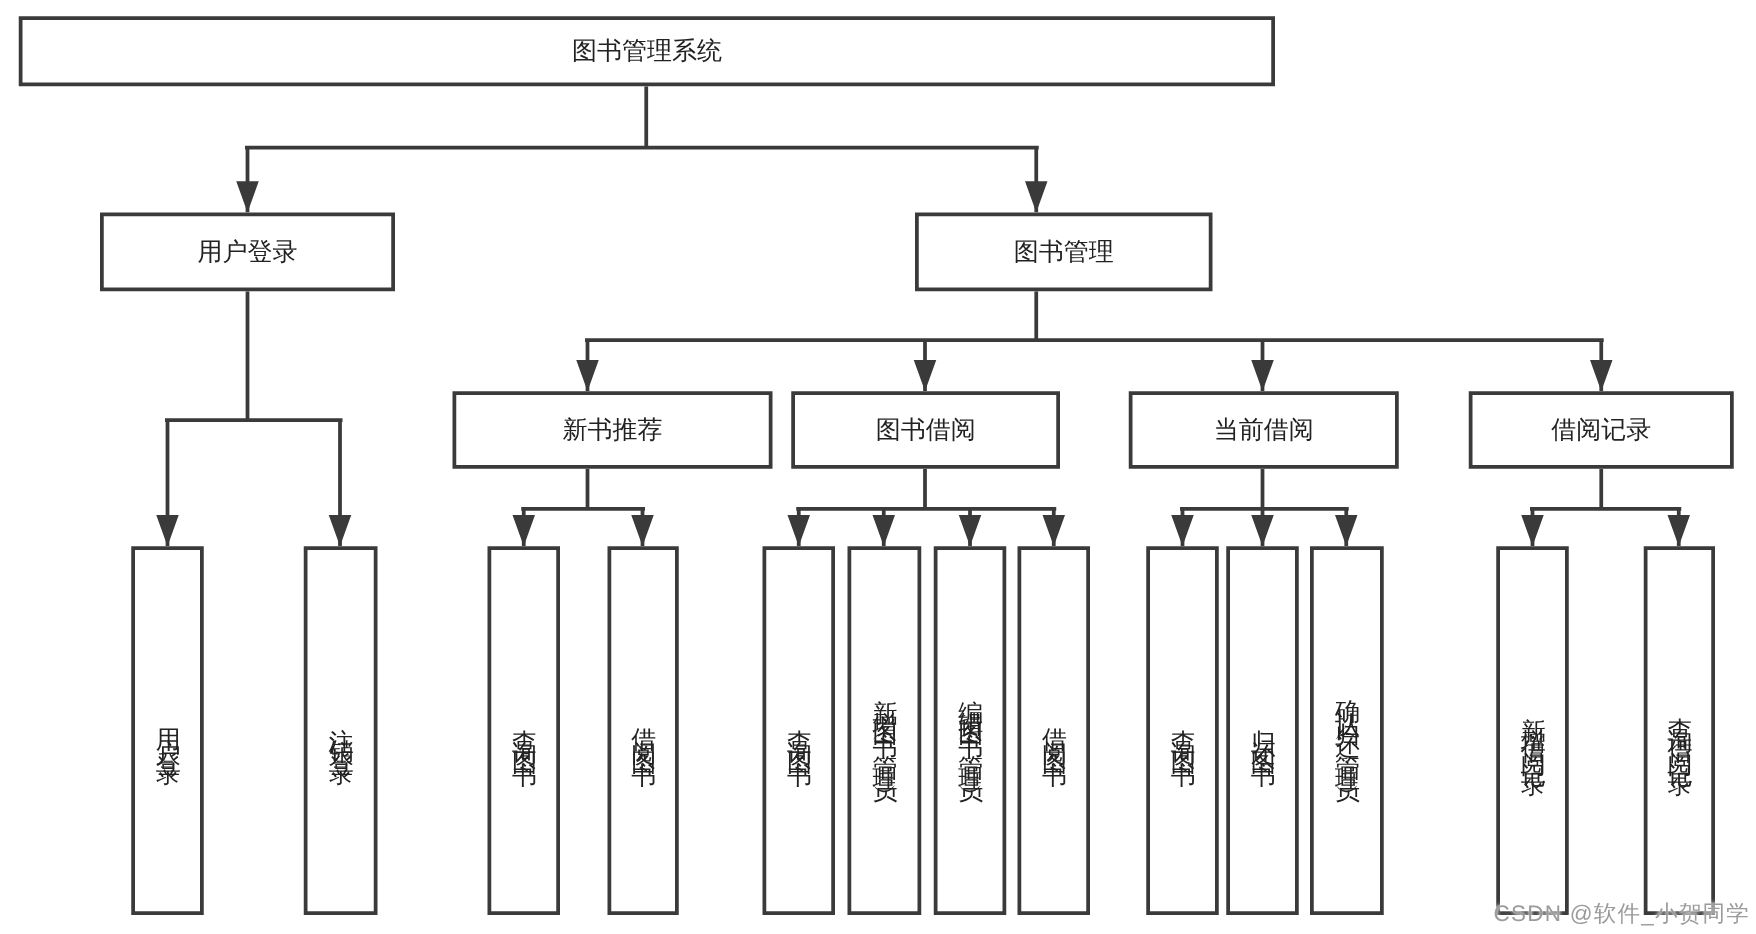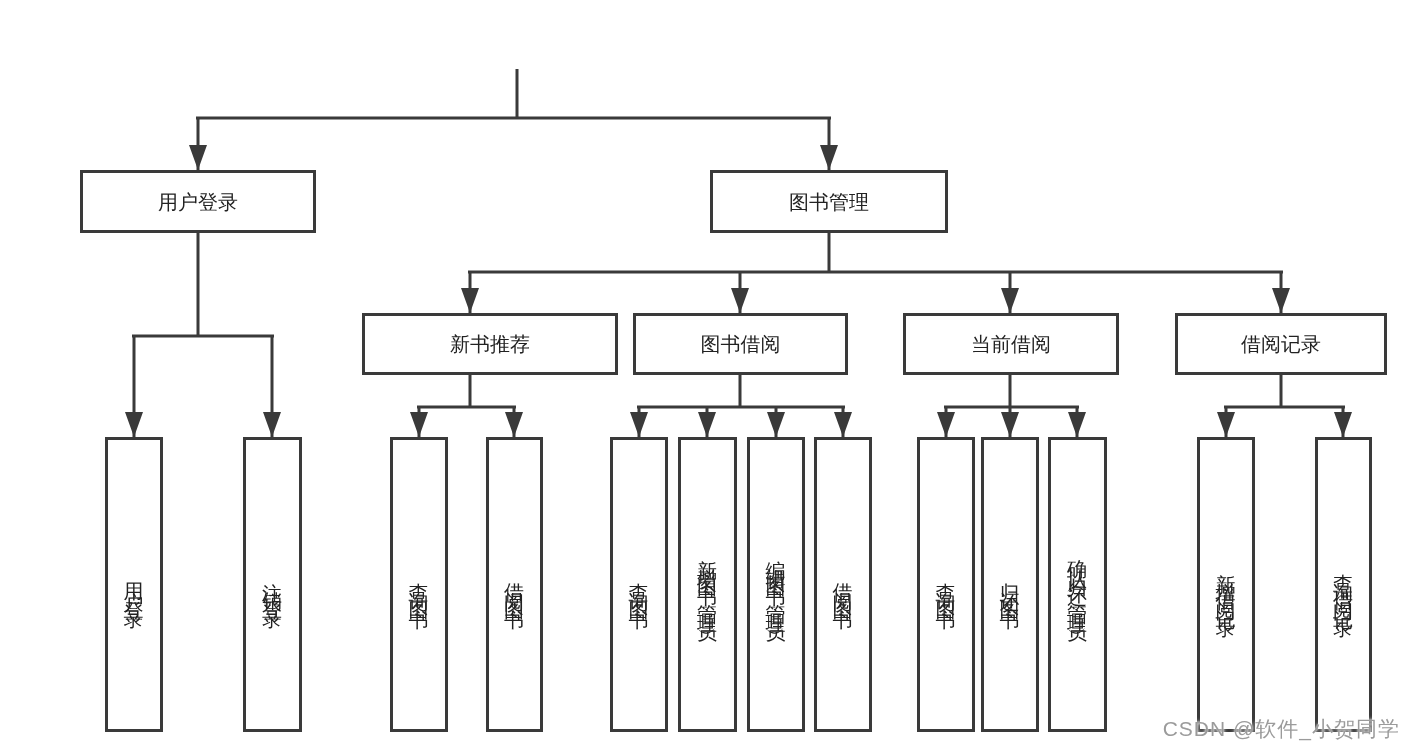--- a/index.html
+++ b/index.html
@@ -14,42 +14,42 @@
     display:flex; align-items:center; justify-content:center;
     font-size:20px; line-height:1; text-align:center; z-index:2;
   }
   .vbox {
     writing-mode:vertical-rl; text-orientation:mixed;
     letter-spacing:9px; font-size:20px;
   }
   
   .n-root      { left:15px;   top:13px;  width:1005px; height:56px; }
   .n-login     { left:80px;   top:170px; width:236px;  height:63px; }
-  .n-mgmt      { left:710px;  top:170px; width:238px;  height:63px; }
+  .n-mgmt      { left:732px;  top:170px; width:238px;  height:63px; }
   .n-recommend { left:362px;  top:313px; width:256px;  height:62px; }
   .n-borrow    { left:633px;  top:313px; width:215px;  height:62px; }
   .n-current   { left:903px;  top:313px; width:216px;  height:62px; }
   .n-records   { left:1175px; top:313px; width:212px;  height:62px; }
   .leaf        { top:437px; height:295px; }
   .n-login-user   { left:105px;  width:58px; }
   .n-login-logout { left:243px;  width:59px; }
   .n-rec-query    { left:390px;  width:58px; }
   .n-rec-borrow   { left:486px;  width:57px; }
   .n-bor-query    { left:610px;  width:58px; }
   .n-bor-add      { left:678px;  width:59px; }
   .n-bor-edit     { left:747px;  width:58px; }
   .n-bor-borrow   { left:814px;  width:58px; }
   .n-cur-query    { left:917px;  width:58px; }
   .n-cur-return   { left:981px;  width:58px; }
   .n-cur-confirm  { left:1048px; width:59px; }
   .n-rcd-add      { left:1197px; width:58px; }
   .n-rcd-query    { left:1315px; width:57px; }
   .watermark {
     position:absolute; right:5px; bottom:4px; z-index:3;
-    font-size:21px; color:#9b9b9b; letter-spacing:1px;
+    font-size:18px; color:#9b9b9b; letter-spacing:1px;
     text-shadow:0 0 2px #ffffff, 0 0 4px #ffffff;
   }
 </style>
 </head>
 <body>
 
 <div class="canvas">
 
   <svg class="connector-svg" viewBox="0 0 1405 747" xmlns="http://www.w3.org/2000/svg" aria-hidden="true">
     <path fill="none" stroke="#3a3a3a" stroke-width="3" d="M517 69 V118 M196 118 H831 M198 118 V170 M829 118 V170
@@ -64,20 +64,21 @@
          M1001 288 L1019 288 L1010 313 Z  M1272 288 L1290 288 L1281 313 Z
          M125 412 L143 412 L134 437 Z  M263 412 L281 412 L272 437 Z
          M410 412 L428 412 L419 437 Z  M505 412 L523 412 L514 437 Z
          M630 412 L648 412 L639 437 Z  M698 412 L716 412 L707 437 Z
          M767 412 L785 412 L776 437 Z  M834 412 L852 412 L843 437 Z
          M937 412 L955 412 L946 437 Z  M1001 412 L1019 412 L1010 437 Z
          M1068 412 L1086 412 L1077 437 Z  M1217 412 L1235 412 L1226 437 Z
          M1334 412 L1352 412 L1343 437 Z"></path>
   </svg>
 
+  <div class="box n-root">图书管理系统</div>
 
   <div class="box n-login">用户登录</div>
   <div class="box n-mgmt">图书管理</div>
 
   <div class="box n-recommend">新书推荐</div>
   <div class="box n-current">当前借阅</div>
   <div class="box n-borrow">图书借阅</div>
   <div class="box n-records">借阅记录</div>
 
   <div class="box vbox leaf n-login-user">用户登录</div>

